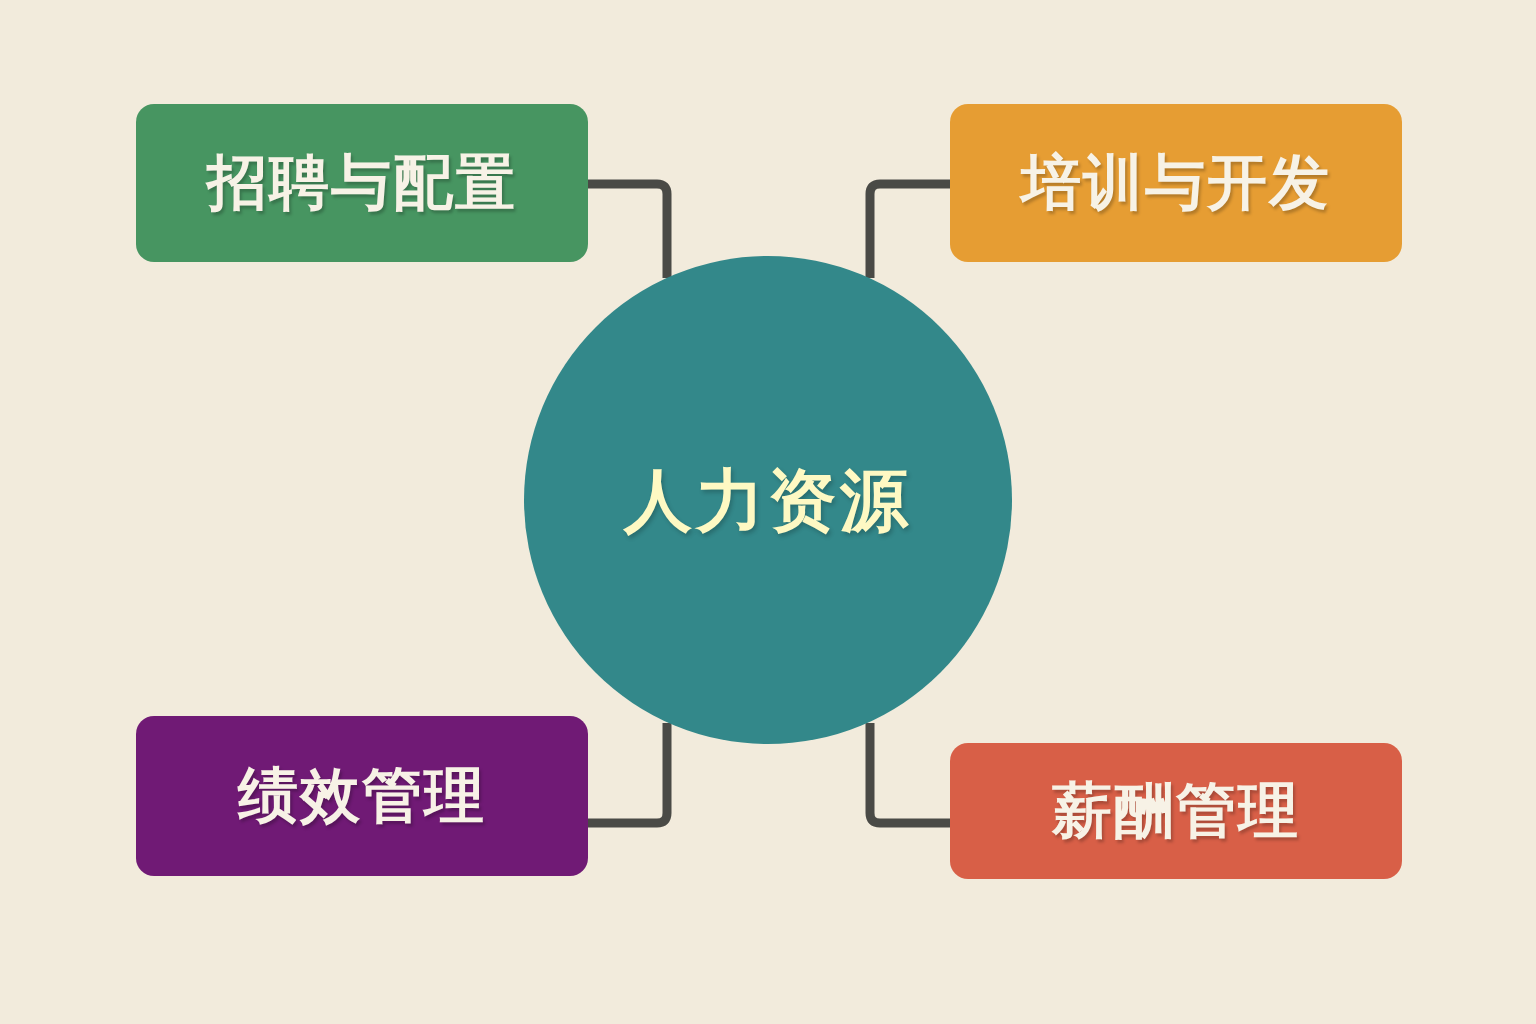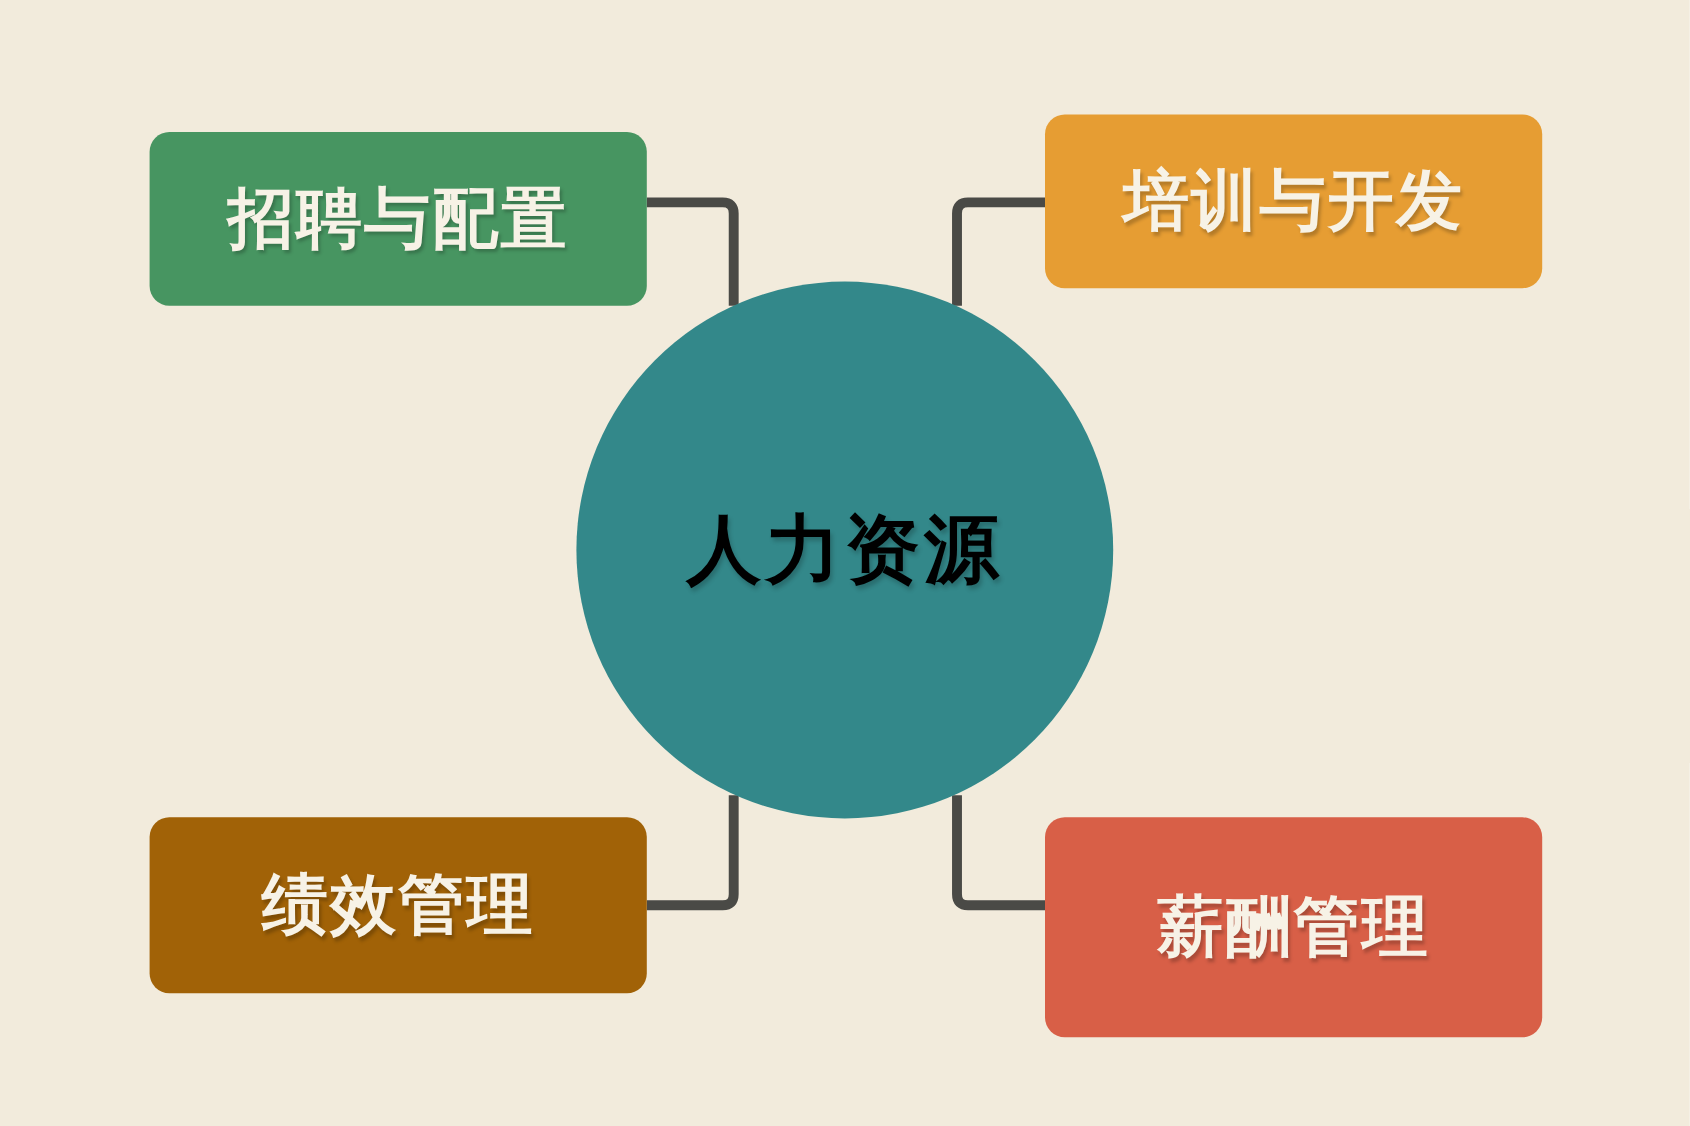--- a/index.html
+++ b/index.html
@@ -37,62 +37,62 @@
     color: #f7f2e6;
     font-size: 60px;
     font-weight: bold;
     letter-spacing: 2px;
     line-height: 1.1;
     text-shadow: 2px 3px 3px rgba(0,0,0,0.22);
     white-space: nowrap;
   }
   #box-recruitment {
     left: 136px;
-    top: 120px;
+    top: 104px;
     width: 452px;
     height: 158px;
     background: #479561;
   }
   #box-training {
     left: 950px;
     top: 104px;
     width: 452px;
     height: 158px;
     background: #e69d33;
     font-family: Liberation Serif, serif;
   }
   #box-performance {
     left: 136px;
-    top: 743px;
+    top: 716px;
     width: 452px;
     height: 160px;
-    background: #a16207;
+    background: #701a75;
   }
   #box-compensation {
     left: 950px;
     top: 743px;
     width: 452px;
-    height: 200px;
+    height: 136px;
     background: #d85f47;
   }
   #center-circle {
     position: absolute;
     left: 524px;
     top: 256px;
     width: 488px;
     height: 488px;
     border-radius: 50%;
     background: #33888a;
     display: flex;
     flex-direction: column;
     align-items: center;
     justify-content: center;
   }
   .center-line {
-    color: #000000;
+    color: #fef9c3;
     font-size: 68px;
     font-weight: bold;
     letter-spacing: 4px;
     line-height: 1.5;
     text-shadow: 2px 3px 4px rgba(0,0,0,0.20);
     white-space: nowrap;
   }
 </style>
 </head>
 <body>

